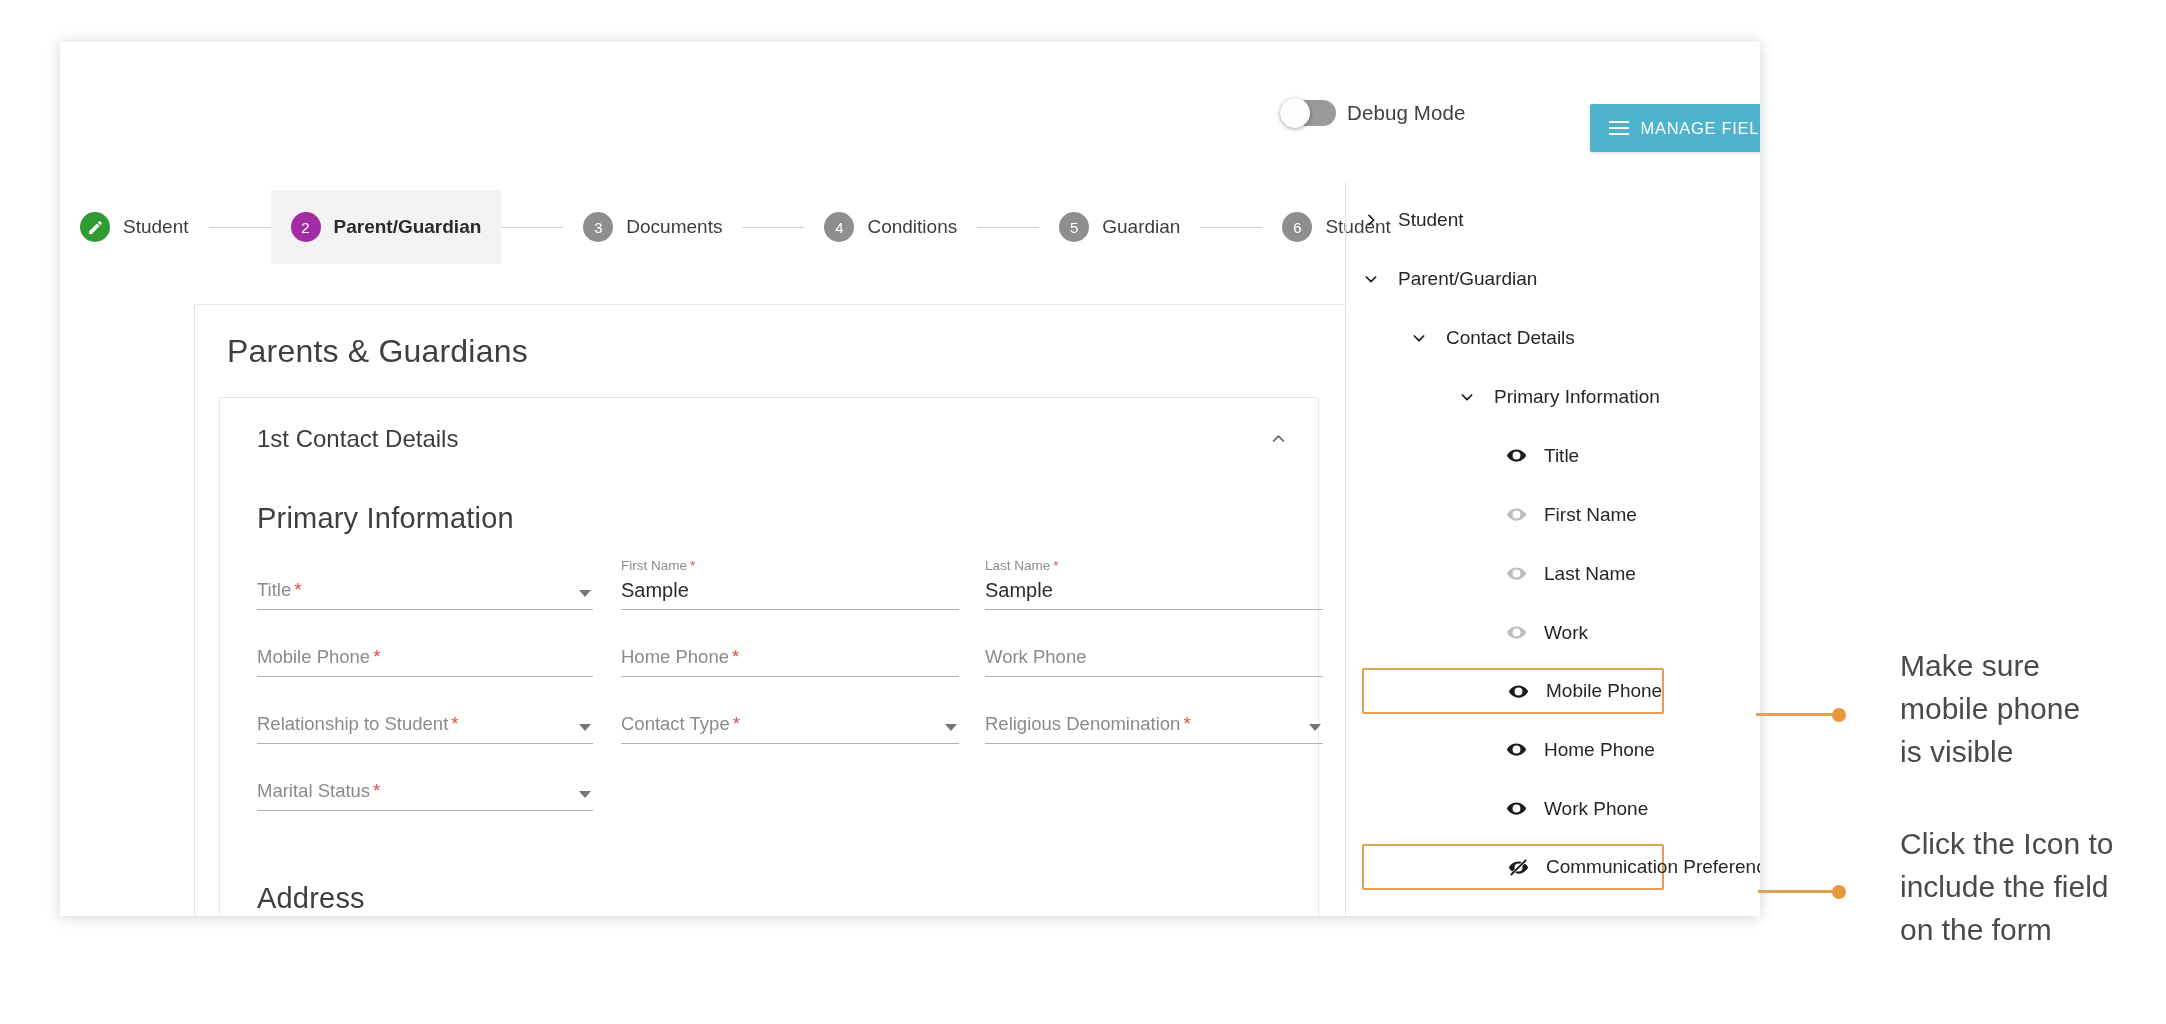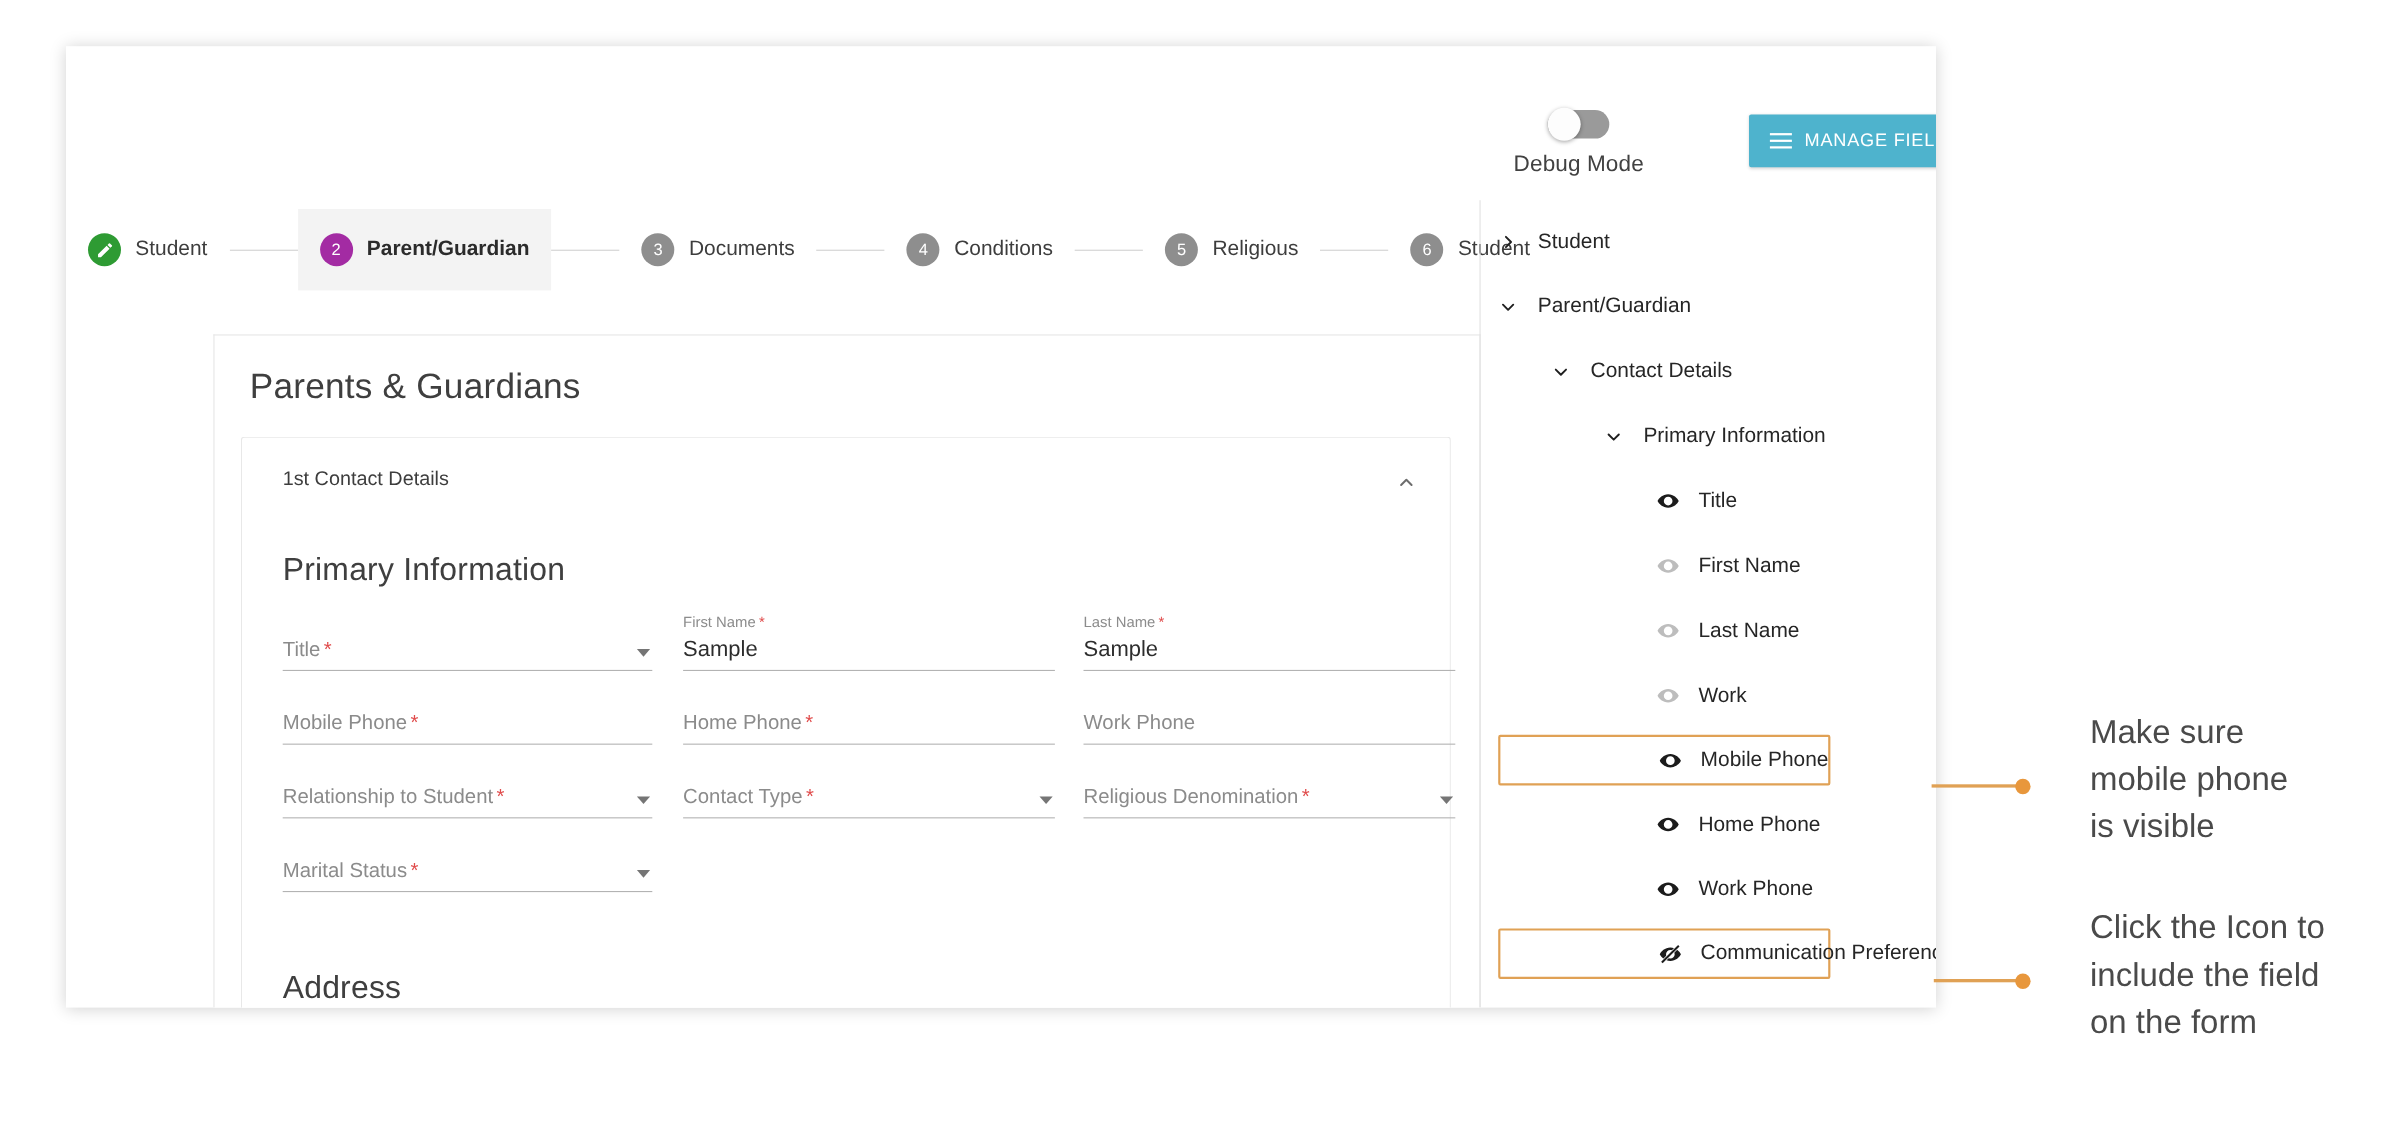--- a/index.html
+++ b/index.html
@@ -29,22 +29,22 @@
   }
 
   
   .topbar {
     position: absolute;
     left: 0; top: 0;
     width: 100%; height: 96px;
   }
   .debug-wrap {
     position: absolute;
-    left: 1316px; top: 58px;
-    display: flex; align-items: center; gap: 11px; flex-direction: column;
+    left: 1220px; top: 58px;
+    display: flex; align-items: center; gap: 11px;
   }
   .toggle {
     width: 56px; height: 26px;
     border-radius: 13px;
     background: #9a9a9a;
     position: relative;
     cursor: pointer;
   }
   .toggle .knob {
     position: absolute;
@@ -157,21 +157,21 @@
     background: #ffffff;
   }
   .contact-head {
     position: absolute;
     left: 0; top: 0;
     width: 100%; height: 78px;
   }
   .contact-head-title {
     position: absolute;
     left: 37px; top: 27px;
-    font-size: 18px;
+    font-size: 24px;
     color: #3d3d3d;
   }
   .collapse-btn {
     position: absolute;
     right: 24px; top: 24px;
     width: 32px; height: 32px;
     display: flex; align-items: center; justify-content: center;
     cursor: pointer;
   }
   .section-heading {
@@ -362,21 +362,21 @@
       <div class="step-sep"></div>
 
       <div class="step">
         <span class="step-circle grey">4</span>
         <span class="step-label">Conditions</span>
       </div>
       <div class="step-sep"></div>
 
       <div class="step">
         <span class="step-circle grey">5</span>
-        <span class="step-label">Religious</span>
+        <span class="step-label">Guardian</span>
       </div>
       <div class="step-sep"></div>
 
       <div class="step">
         <span class="step-circle grey">6</span>
         <span class="step-label">Student</span>
       </div>
     </div>
 
     <div class="form-card">

